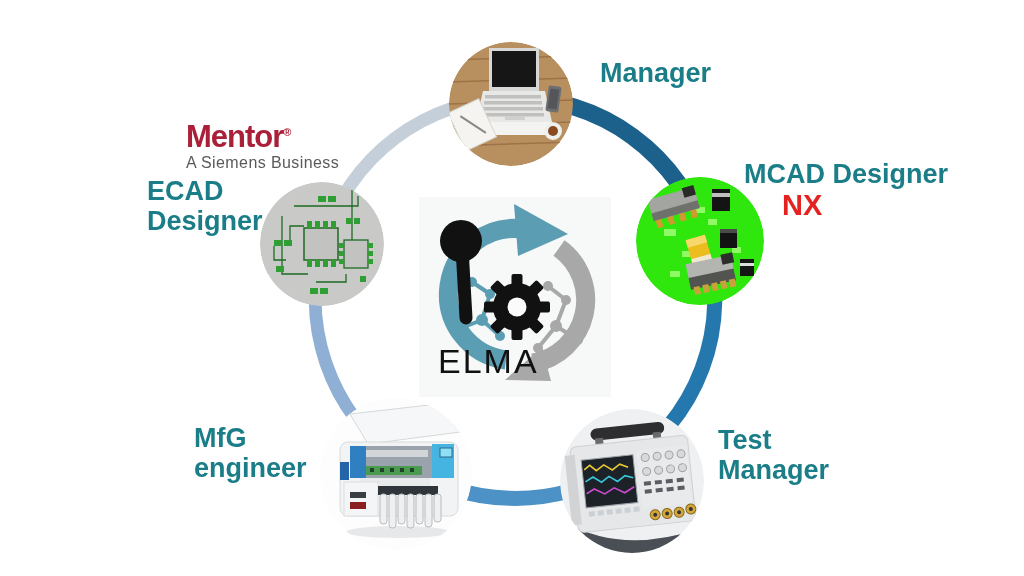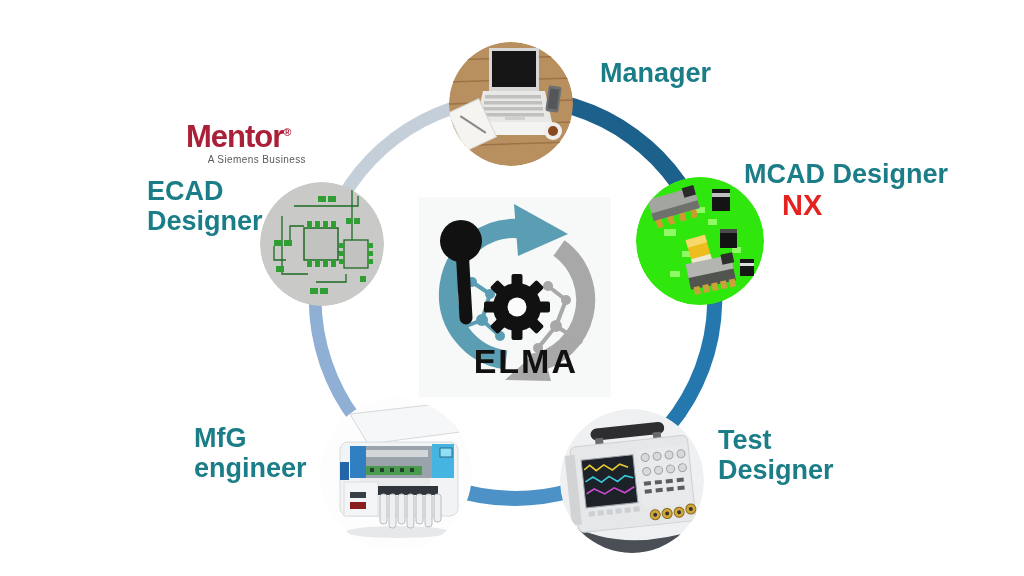--- a/index.html
+++ b/index.html
@@ -27,26 +27,26 @@
     position:absolute;font-weight:700;color:var(--nx-red);
     font-size:29px;line-height:1;margin-left:17px;
   }
   .mentor-wrap{position:absolute;left:186px;top:121px;width:120px;}
   .mentor-word{
     font-weight:800;color:var(--mentor-red);font-size:31px;line-height:1;
     letter-spacing:-1px;white-space:nowrap;
   }
   .mentor-reg{font-size:11px;vertical-align:super;letter-spacing:0;}
   .mentor-tagline{
-    margin-top:2px;text-align:right;font-size:10px;color:var(--tagline-gray);
+    margin-top:2px;text-align:right;font-size:16px;color:var(--tagline-gray);
     letter-spacing:0.4px;white-space:nowrap;font-weight:400;
   }
   .elma-text{
-    position:absolute;left:408px;top:342px;width:170px;text-align:right;
-    font-weight:700;font-size:34px;letter-spacing:2px;color:var(--elma-black);
+    position:absolute;left:438px;top:342px;width:170px;text-align:left;
+    font-weight:400;font-size:34px;letter-spacing:2px;color:var(--elma-black);
   }
   .icon-bg{
     position:absolute;left:419px;top:197px;width:192px;height:200px;
     background:#f7f8f8;
   }
 </style>
 </head>
 <body>
 
 <div id="stage">
@@ -353,20 +353,20 @@
 
   <div class="label" style="left:600px;top:59px">Manager</div>
 
   <div class="label" style="left:744px;top:160px;white-space:nowrap">MCAD Designer</div>
   <div class="nx" style="left:765px;top:191px">NX</div>
 
   <div class="label" style="left:147px;top:177px;width:135px">ECAD Designer</div>
 
   <div class="label" style="left:194px;top:424px;width:140px">MfG engineer</div>
 
-  <div class="label" style="left:718px;top:426px;width:135px">Test Designer</div>
+  <div class="label" style="left:718px;top:426px;width:135px">Test Manager</div>
 
   <div class="mentor-wrap">
     <div class="mentor-word"><span>Mentor</span><span class="mentor-reg">®</span></div>
     <div class="mentor-tagline">A Siemens Business</div>
   </div>
 
 </div>
 
 </body></html>

